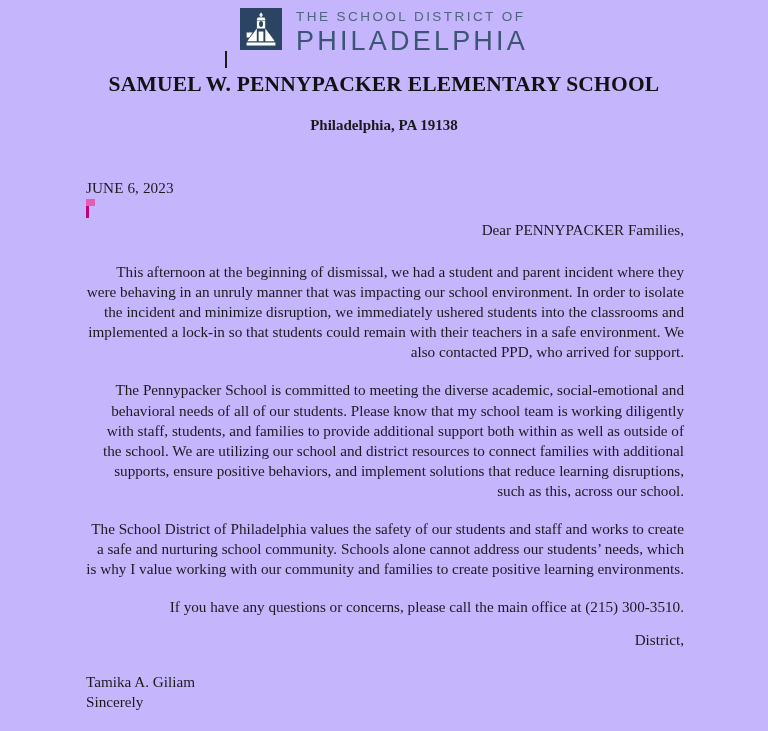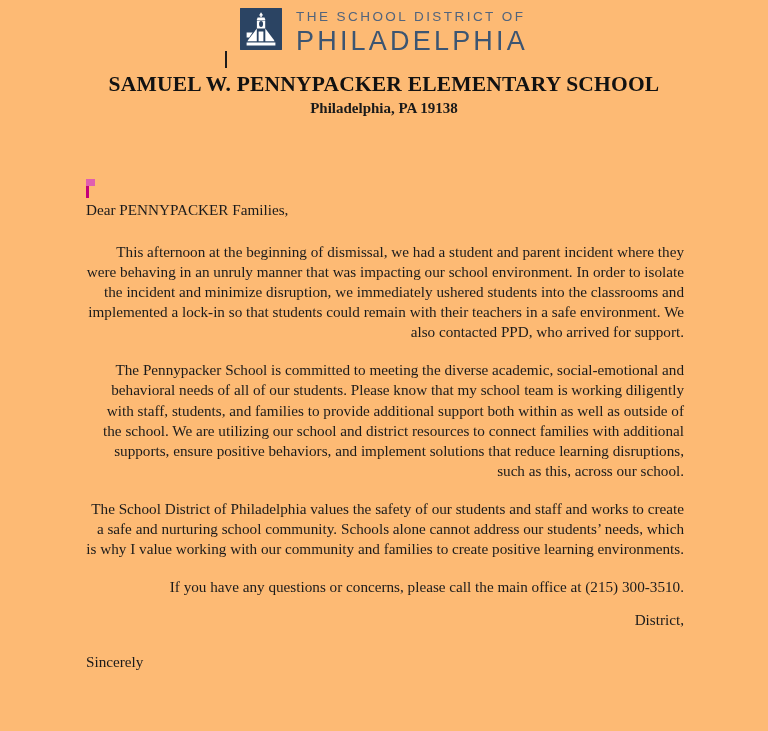--- a/index.html
+++ b/index.html
@@ -13,21 +13,21 @@
     position: relative;
     overflow: hidden;
     font-family: "Liberation Serif", "DejaVu Serif", serif;
     color: #1a1a1a;
     -webkit-font-smoothing: antialiased;
   }
 
   .page {
     position: absolute;
     inset: 0;
-    background: #fdba74;
+    background: #c4b5fd;
   }
 
   
   .logo-lockup {
     position: absolute;
     left: 240px;
     top: 8px;
     display: flex;
     align-items: flex-start;
   }
@@ -96,21 +96,21 @@
     font-size: 15px;
     color: #1a1a1a;
     margin-top: 8px;
     line-height: 1.2;
   }
   .school-city {
     font-family: "Liberation Serif", "DejaVu Serif", serif;
     font-weight: bold;
     font-size: 15px;
     color: #1a1a1a;
-    margin-top: 2px;
+    margin-top: 19px;
     line-height: 1.2;
   }
 
   
   .letter {
     position: absolute;
     left: 86px;
     top: 178px;
     width: 598px;
     font-size: 15.2px;
@@ -145,20 +145,21 @@
   .magenta-caret .flag {
     position: absolute;
     left: 0;
     top: 0;
     width: 9px;
     height: 7px;
     background: #e05fb0;
   }
   .salutation {
     margin-top: 3px;
+    text-align: right;
   }
   .gap-lg { height: 22px; }
   .gap-md { height: 18px; }
   .gap-sm { height: 13px; }
   .para { text-align: right; }
   .sig-name { }
   .sig-title { }
 </style>
 </head>
 <body>
@@ -191,20 +192,21 @@
 
   <div class="caret-top"></div>
 
   <div class="school-header">
     <div class="school-name">SAMUEL W. PENNYPACKER ELEMENTARY SCHOOL</div>
     <div class="school-city">Philadelphia, PA 19138</div>
   </div>
 
   <div class="letter">
 
+    <p class="date-line">JUNE 6, 2023</p>
 
     <div class="cursor-row">
       <span class="magenta-caret">
         <span class="stem"></span>
         <span class="flag"></span>
       </span>
     </div>
 
     <p class="salutation">Dear PENNYPACKER Families,</p>
 
@@ -217,17 +219,18 @@
     <div class="gap-md"></div>
     <p class="para">The School District of Philadelphia values the safety of our students and staff and works to create a safe and nurturing school community. Schools alone cannot address our students’ needs, which is why I value working with our community and families to create positive learning environments.</p>
 
     <div class="gap-md"></div>
     <p class="para">If you have any questions or concerns, please call  the main office at (215) 300-3510.</p>
 
     <div class="gap-sm"></div>
     <p class="para">District,</p>
 
     <div class="gap-lg"></div>
+    <p class="sig-name">Tamika A. Giliam</p>
     <p class="sig-title">Sincerely</p>
 
   </div>
 
 </div>
 
 </body></html>

